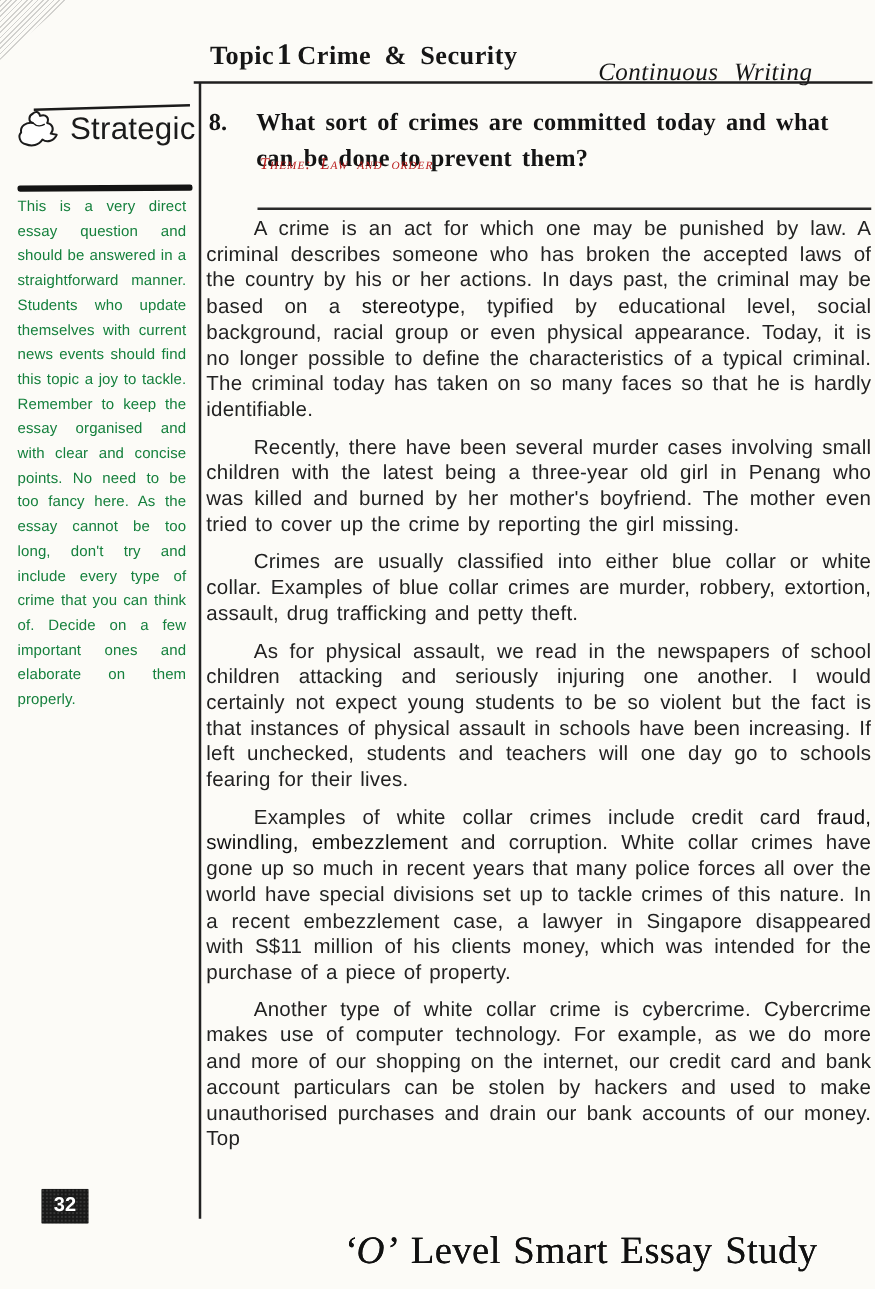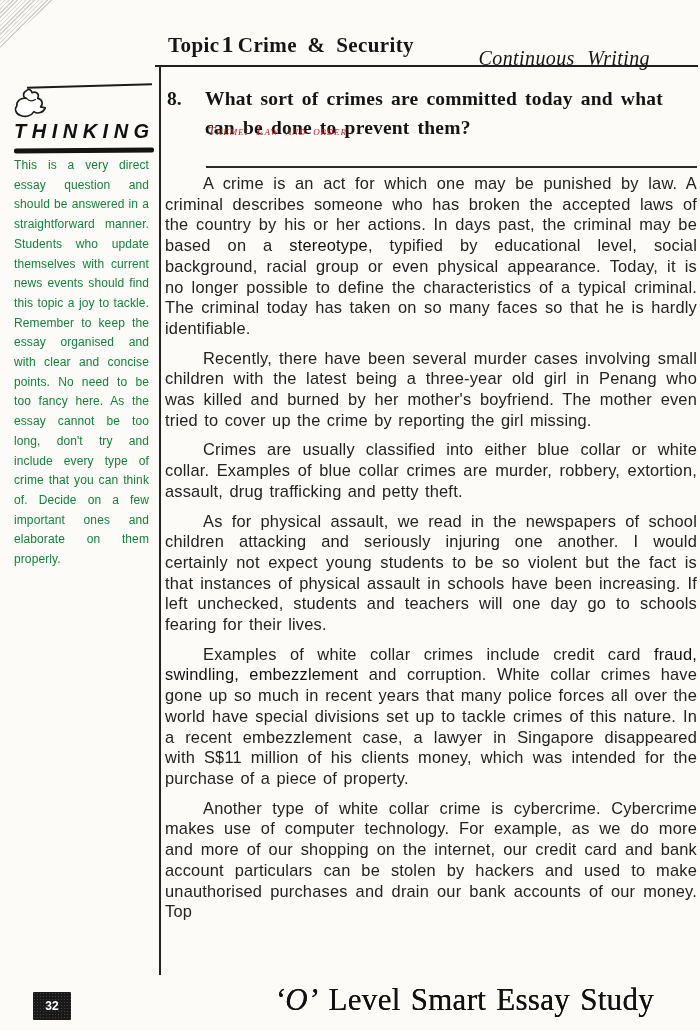--- a/index.html
+++ b/index.html
@@ -102,25 +102,25 @@
   }
   .essay p.para {
     font-size: 16.4px; line-height: 20.7px; text-align: justify;
     text-indent: 38px; margin-bottom: 9px;
     color: #222; letter-spacing: .2px; word-spacing: 1.6px;
   }
   .essay p.para b { font-weight: normal; color: #111; }
 
   
   .page-badge {
-    position: absolute; left: 33px; top: 992px; width: 38px; height: 28px;
+    position: absolute; left: 33px; top: 951px; width: 38px; height: 28px;
     background: #191919;
     background-image: radial-gradient(rgba(255,255,255,.18) .5px, transparent .6px);
     background-size: 3px 3px;
-    color: #fff; font-weight: bold; font-size: 12px;
+    color: #fff; font-weight: bold; font-size: 16px;
     display: flex; align-items: center; justify-content: center;
     border-radius: 1px;
   }
   .book-title {
     position: absolute; right: 46px; top: 982px;
     font-family: "Liberation Serif", serif; font-size: 31px;
     color: #111; letter-spacing: .3px; word-spacing: 2px;
     text-shadow: 0 0 .5px #111;
     white-space: nowrap;
   }
@@ -142,21 +142,21 @@
 
   <aside>
     <div class="logo">
       <div class="logo-topline"></div>
       <span class="dove">
         <svg width="42" height="36" viewBox="0 0 44 38">
           <path d="M15 4 C11 6 11 11 15 12 C9 11 4 15 5 20 C2 23 4 29 9 30 C14 32 20 31 23 26 C27 29 33 27 35 22 L30 21 C33 18 32 13 27 12 C29 8 26 4 21 6 C20 2 17 2 15 4 Z" fill="#ffffff" stroke="#1b1b1b" stroke-width="1.7" stroke-linejoin="round"></path>
           <path d="M15 12 C18 15 22 15 25 13" fill="none" stroke="#1b1b1b" stroke-width="1.2"></path>
         </svg>
       </span>
-      <div class="logo-word2">THINKING</div>
+      <span class="logo-word1">Strategic</span>
       <div class="logo-underline"></div>
     </div>
     <p class="sidebar-note">This is a very direct essay question and should be answered in a straightforward manner. Students who update themselves with current news events should find this topic a joy to tackle. Remember to keep the essay organised and with clear and concise points. No need to be too fancy here. As the essay cannot be too long, don't try and include every type of crime that you can think of. Decide on a few important ones and elaborate on them properly.</p>
   </aside>
 
   <main>
     <div class="question">
       <span class="qnum">8.</span>
       <span class="qtext">What sort of crimes are committed today and what can be done to prevent them?</span>
     </div>

